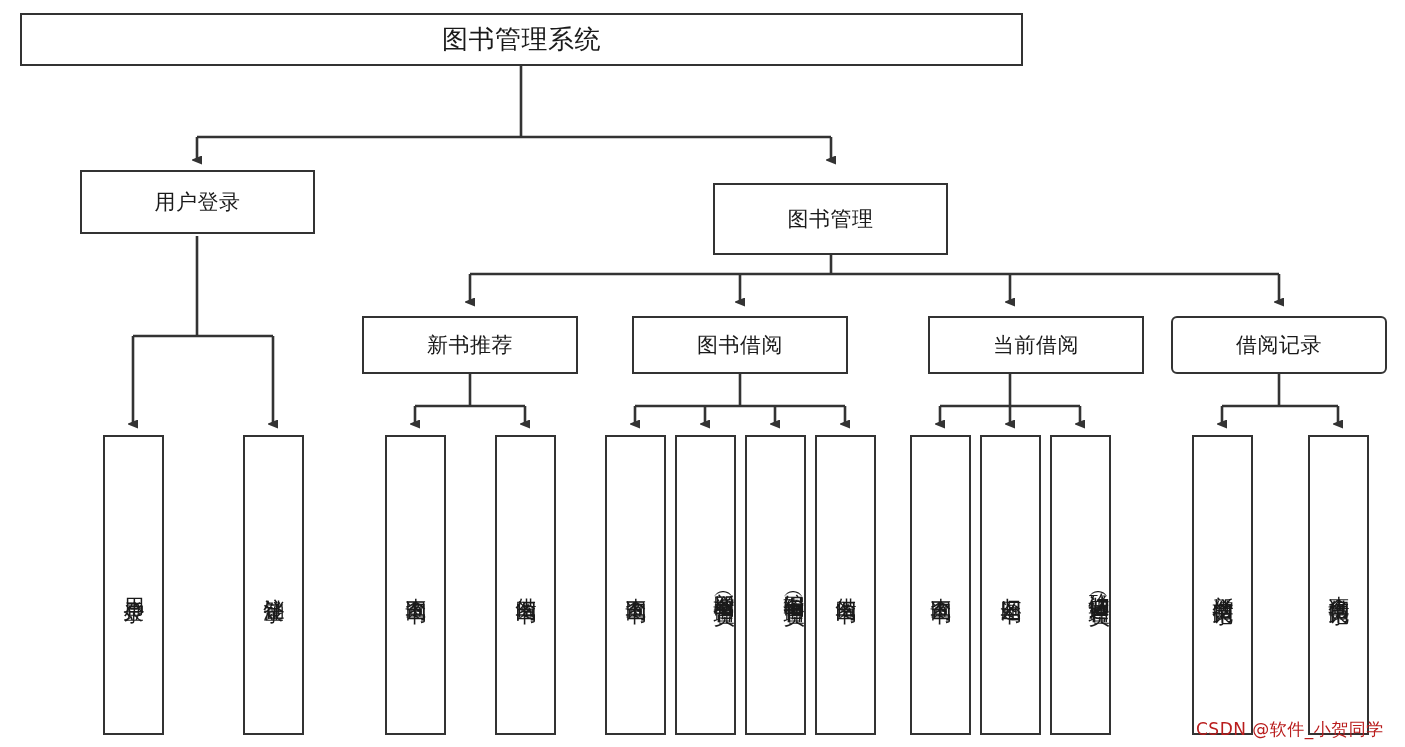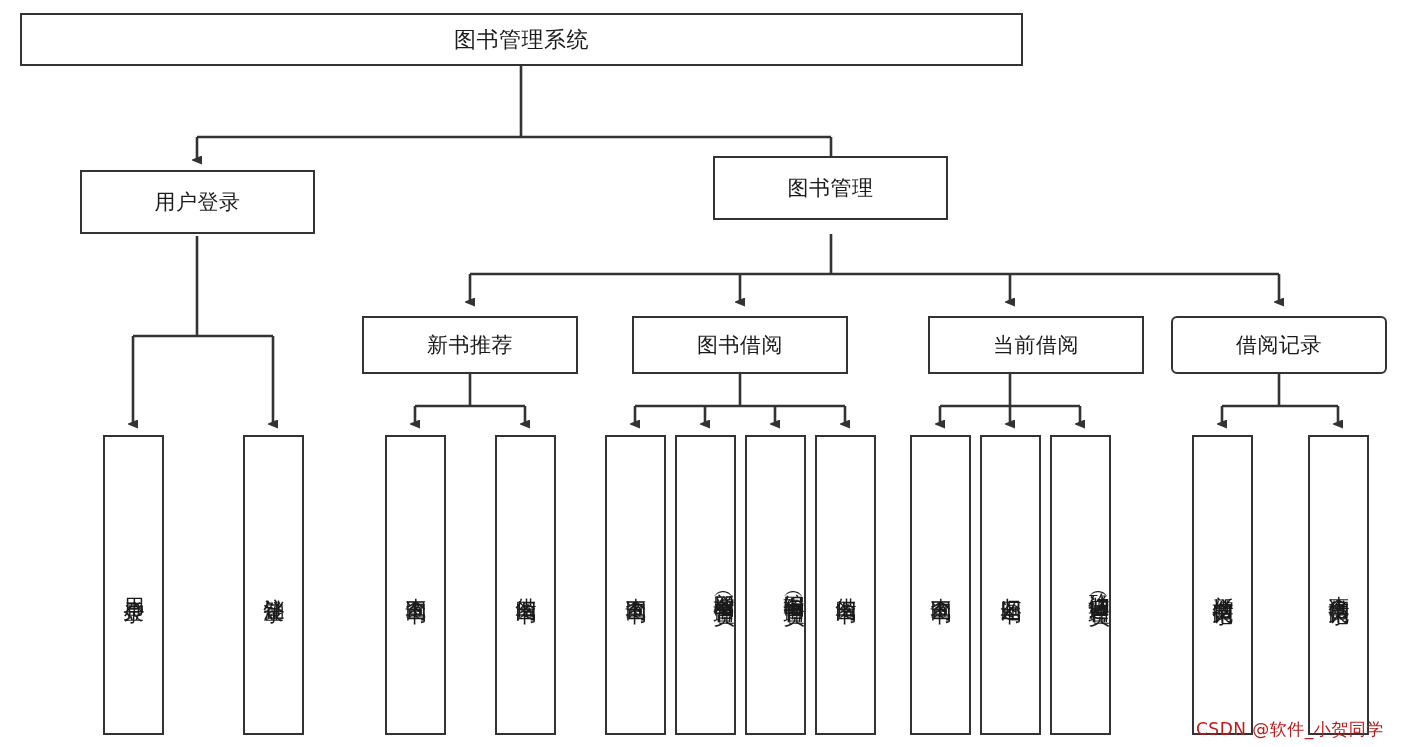--- a/index.html
+++ b/index.html
@@ -34,21 +34,21 @@
     display: flex;
     align-items: center;
     justify-content: center;
     color: #1a1a1a;
     font-size: 21px;
     line-height: 1.18;
     letter-spacing: 0.5px;
     text-align: center;
   }
   .node.root {
-    font-size: 22px;
+    font-size: 26px;
   }
   
   .node.vert {
     writing-mode: vertical-rl;
     text-orientation: upright;
     font-size: 21px;
     line-height: 1.0;
     letter-spacing: 2px;
     padding: 6px 0;
   }
@@ -120,21 +120,21 @@
     </g>
   </svg>
 
   <div class="node root" style="left:20px; top:13px; width:1003px; height:53px;">
     <span>图书管理系统</span>
   </div>
 
   <div class="node" style="left:80px; top:170px; width:235px; height:64px;">
     <span>用户登录</span>
   </div>
-  <div class="node" style="left:713px; top:156px; width:235px; height:64px;">
+  <div class="node" style="left:713px; top:183px; width:235px; height:72px;">
     <span>图书管理</span>
   </div>
 
   <div class="node" style="left:632px; top:316px; width:216px; height:58px;">
     <span>图书借阅</span>
   </div>
   <div class="node" style="left:362px; top:316px; width:216px; height:58px;">
     <span>新书推荐</span>
   </div>
   <div class="node" style="left:928px; top:316px; width:216px; height:58px;">

